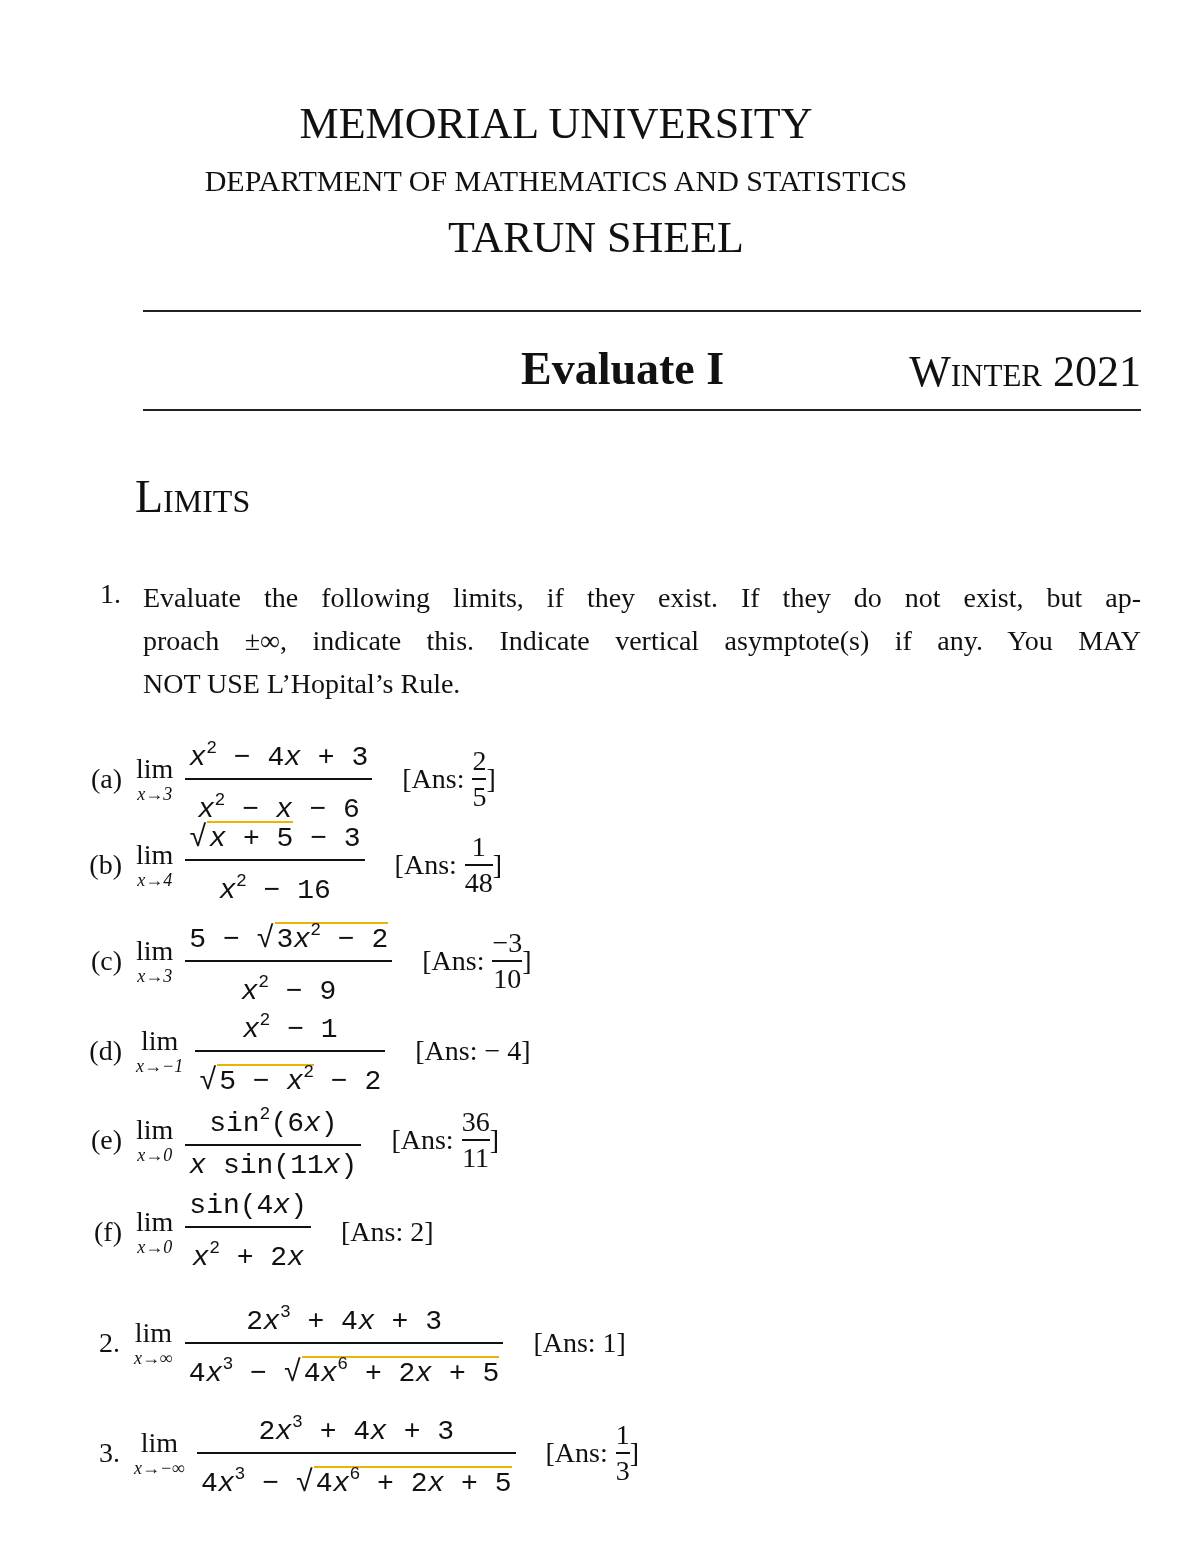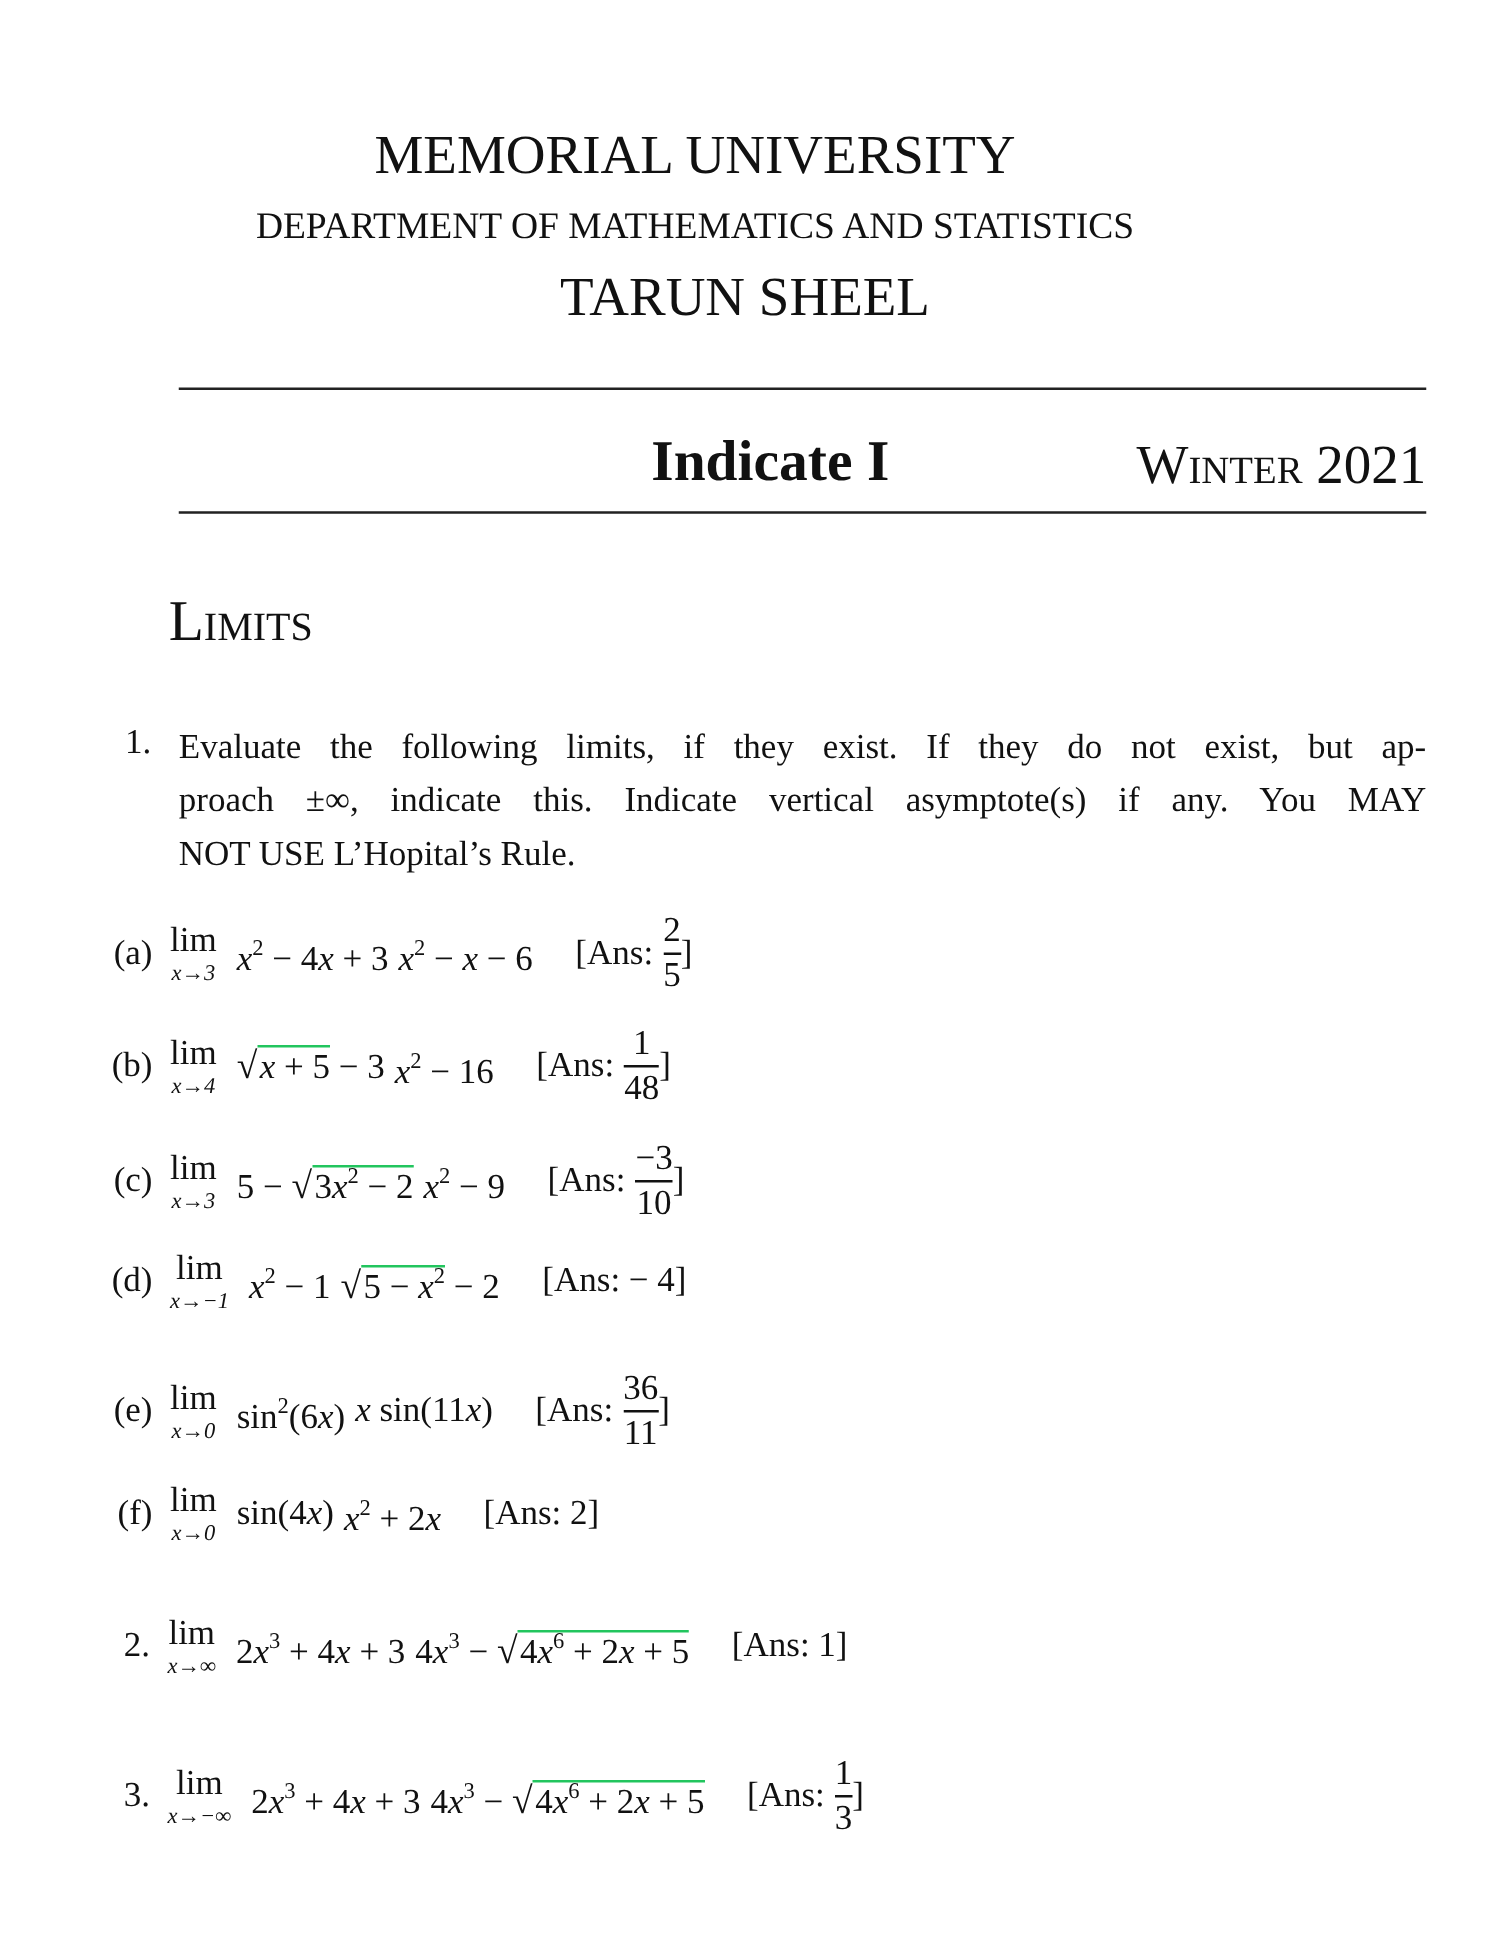--- a/index.html
+++ b/index.html
@@ -24,42 +24,42 @@
   .q1text { top: 576px; left: 143px; width: 998px; font-size: 28px; line-height: 43px; font-family: "Liberation Serif", serif; text-align: justify; }
   .q1text .l { display: block; text-align-last: justify; white-space: nowrap; }
   .q1text .last { text-align-last: left; }
 
   
   .mrow { display: flex; align-items: center; font-family: "Liberation Serif", serif; font-size: 28px; white-space: nowrap; }
   .mlabel { width: 60px; text-align: right; margin-right: 14px; }
   .lim { display: inline-flex; flex-direction: column; align-items: center; margin-right: 8px; }
   .lim .w { font-size: 28px; line-height: 30px; }
   .lim .sub { font-size: 18px; font-style: italic; line-height: 20px; }
-  .frac { display: inline-flex; flex-direction: row; align-items: center; margin: 0 4px; }
+  .frac { display: inline-flex; flex-direction: column; align-items: center; margin: 0 4px; font-family: Liberation Mono, monospace; }
   .frac .num, .frac .den { padding: 0 4px; line-height: 40px; font-size: 28px; }
   .frac .bar { align-self: stretch; height: 2px; background: #111; }
   .ans { margin-left: 26px; display: inline-flex; align-items: center; }
   .sfrac { display: inline-flex; flex-direction: column; align-items: center; margin-left: 8px; }
   .sfrac .num, .sfrac .den { line-height: 34px; font-size: 28px; }
   .sfrac .bar { align-self: stretch; height: 2px; background: #111; }
   i.v { font-style: italic; }
   sup { font-size: 18px; vertical-align: 12px; }
-  .sqrt { border-top: 2px solid #22c55e; padding-left: 2px; }
+  .sqrt { border-top: 2px solid #eab308; padding-left: 2px; }
   .rad { font-size: 30px; }
 </style>
 </head>
 <body>
 
 <div class="abs center univ">MEMORIAL UNIVERSITY</div>
 <div class="abs center dept">DEPARTMENT OF MATHEMATICS AND STATISTICS</div>
 <div class="abs center author">TARUN SHEEL</div>
 
 <div class="abs rule" style="top:310px"></div>
 <div class="abs course-row">
-  <span class="course-title">Indicate I</span>
+  <span class="course-title">Evaluate I</span>
   <span class="term"><span class="sc">Winter</span> <span>2021</span></span>
 </div>
 <div class="abs rule" style="top:409px"></div>
 
 <div class="abs section">Limits</div>
 
 <div class="abs qnum q1num">1.</div>
 <div class="abs q1text">
   <span class="l">Evaluate the following limits, if they exist.  If they do not exist, but ap-</span>
   <span class="l">proach ±∞, indicate this. Indicate vertical asymptote(s) if any. You MAY</span>

